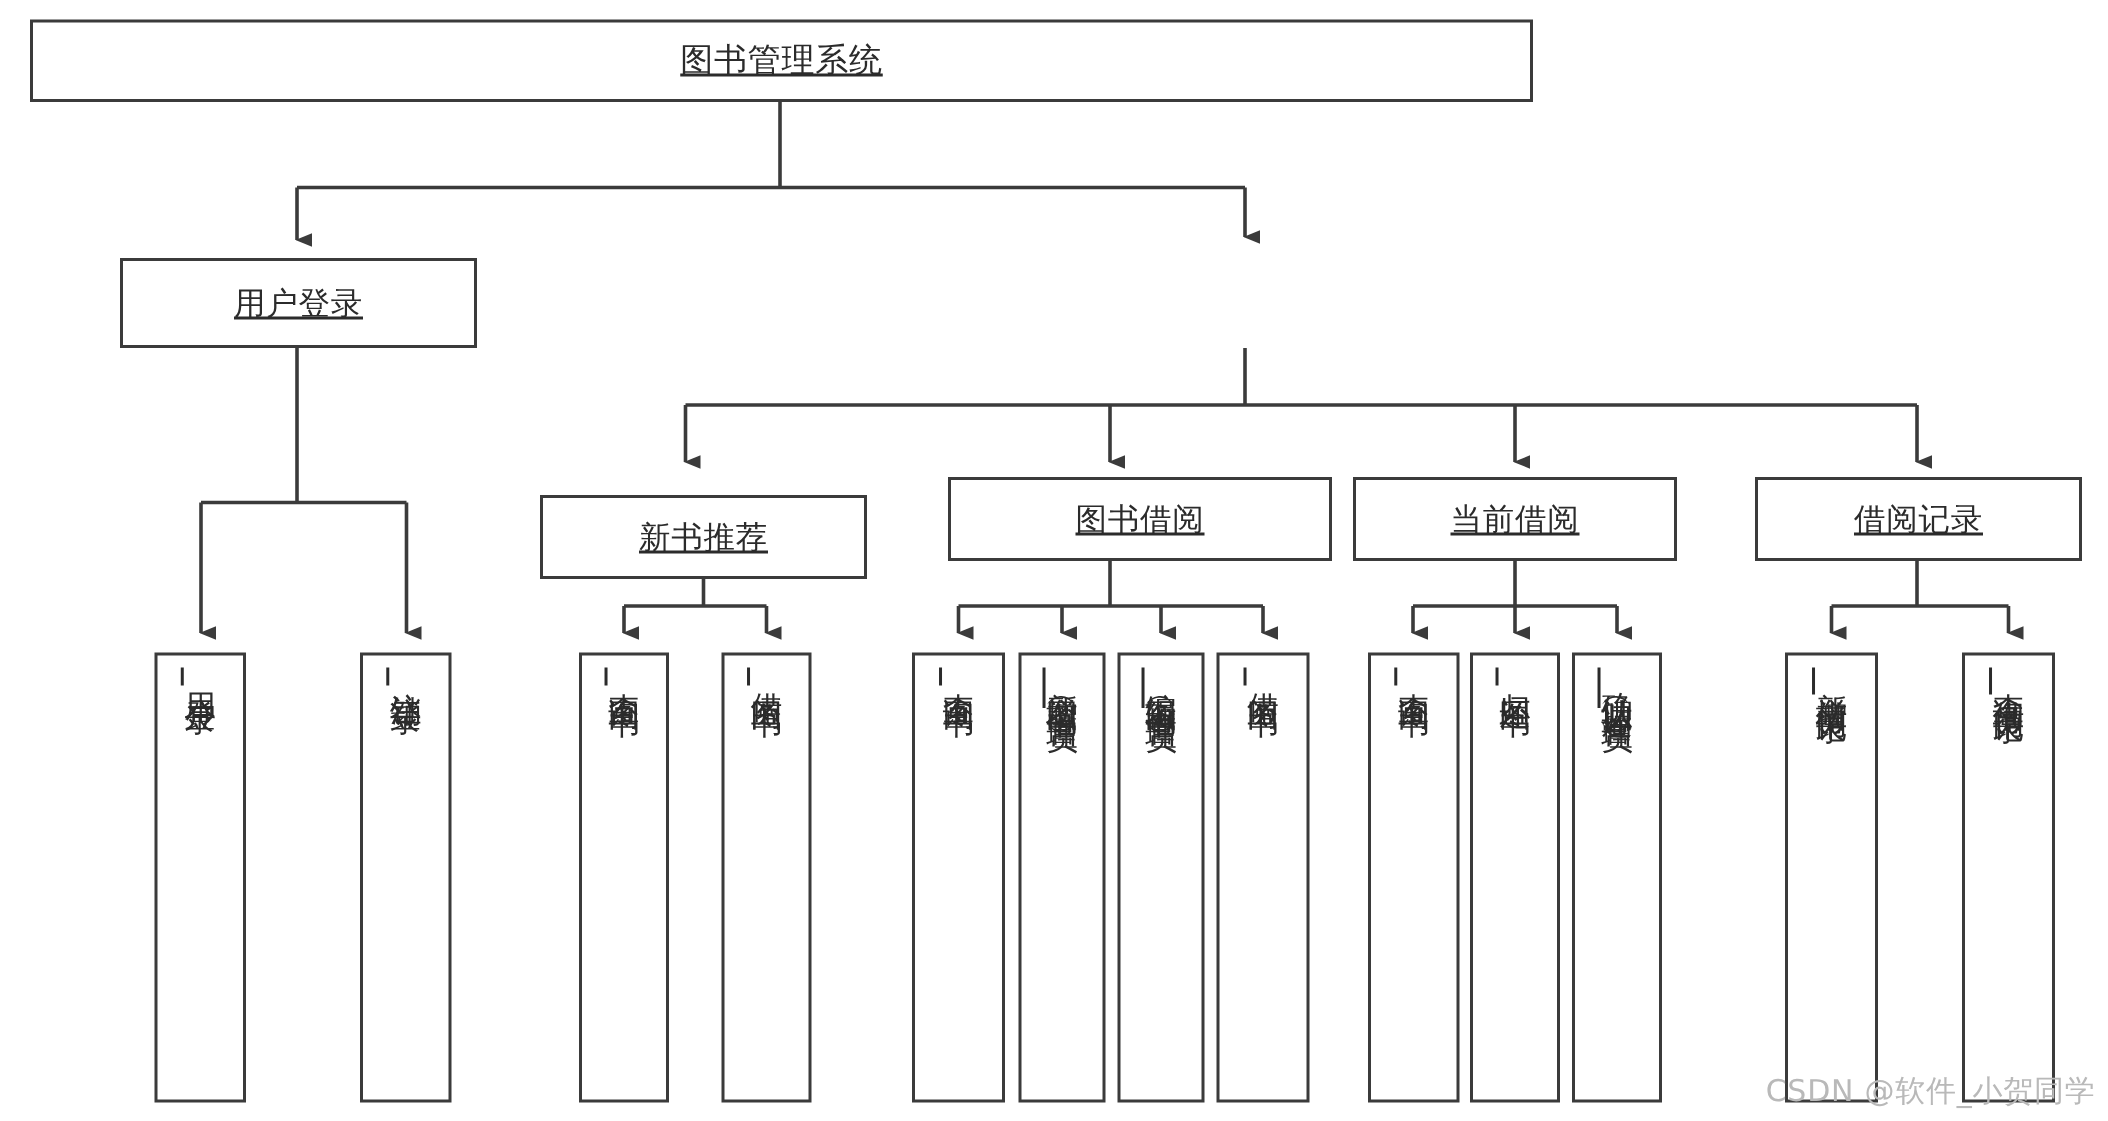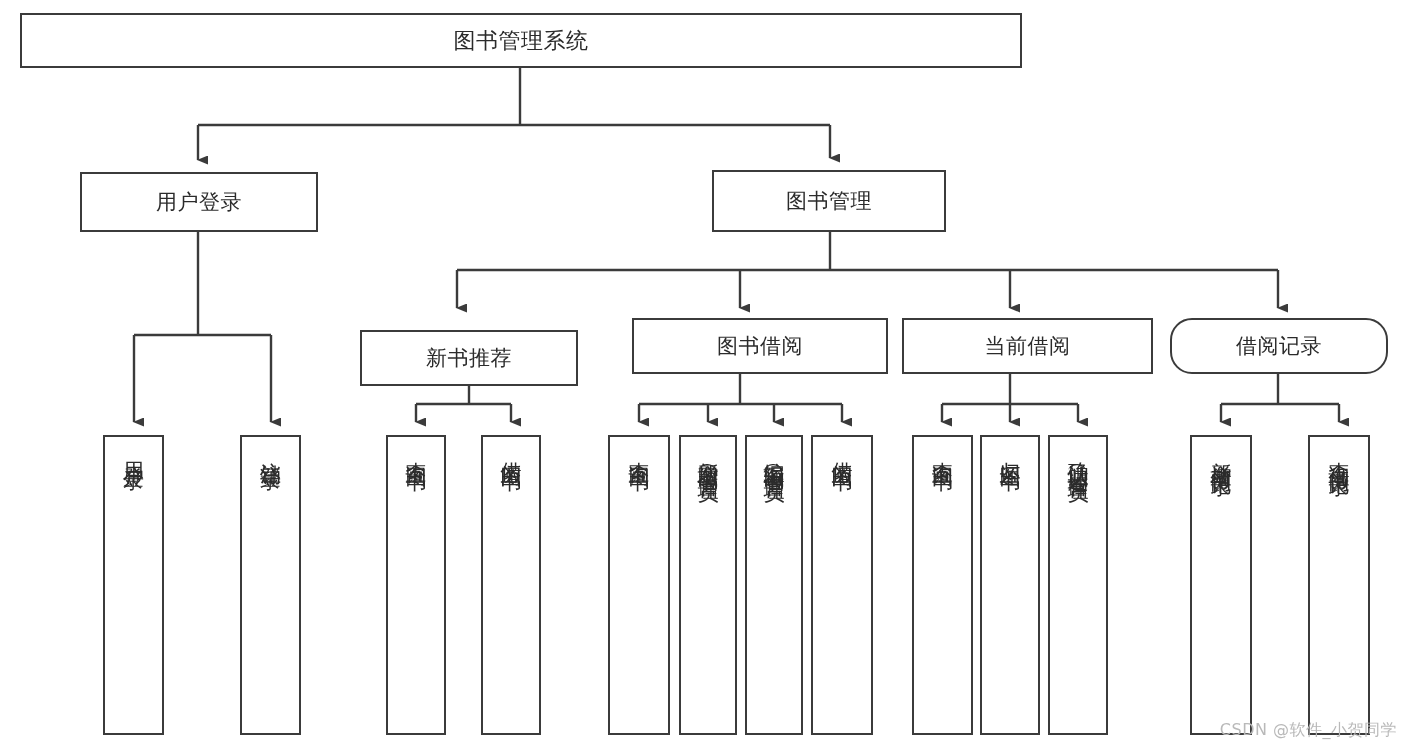--- a/index.html
+++ b/index.html
@@ -34,20 +34,21 @@
     display: flex;
     align-items: center;
     justify-content: center;
     color: #2b2b2b;
   }
   .node .label {
     display: block;
     text-align: right;
     line-height: 1.18;
     letter-spacing: 0.5px;
+    text-decoration: underline;
   }
   
   .node.h .label {
     font-size: 21px;
     writing-mode: horizontal-tb;
   }
   .node.root .label {
     font-size: 22px;
   }
   
@@ -61,21 +62,21 @@
     text-orientation: upright;
     font-size: 21px;
     line-height: 1.05;
     letter-spacing: 3px;
     white-space: nowrap;
   }
   #watermark {
     position: absolute;
     right: 8px;
     bottom: 6px;
-    font-size: 16px;
+    font-size: 20px;
     color: #b9b9b9;
     letter-spacing: 0.5px;
     white-space: nowrap;
   }
 </style>
 </head>
 <body>
 
 <div id="diagram-root">
 
@@ -129,34 +130,31 @@
     </g>
   </svg>
 
   <div class="node h root" style="left:20px; top:13px; width:1002px; height:55px;">
     <span class="label">图书管理系统</span>
   </div>
 
   <div class="node h" style="left:80px; top:172px; width:238px; height:60px;">
     <span class="label">用户登录</span>
   </div>
-  <div class="node h" style="left:712px; top:170px; width:234px; height:62px;">
-    <span class="label">图书管理</span>
-  </div>
 
   <div class="node h" style="left:360px; top:330px; width:218px; height:56px;">
     <span class="label">新书推荐</span>
   </div>
   <div class="node h" style="left:632px; top:318px; width:256px; height:56px;">
     <span class="label">图书借阅</span>
   </div>
-  <div class="node h" style="left:902px; top:318px; width:251px; height:56px;">
+  <div class="node h" style="left:902px; top:318px; width:216px; height:56px;">
     <span class="label">当前借阅</span>
   </div>
-  <div class="node h" style="left:1170px; top:318px; width:218px; height:56px;border-radius:22px;">
+  <div class="node h" style="left:1170px; top:318px; width:218px; height:56px;">
     <span class="label">借阅记录</span>
   </div>
 
   <div class="node v" style="left:103px; top:435px; width:61px; height:300px;">
     <span class="label">用户登录</span>
   </div>
   <div class="node v" style="left:240px; top:435px; width:61px; height:300px;">
     <span class="label">注销登录</span>
   </div>
 

